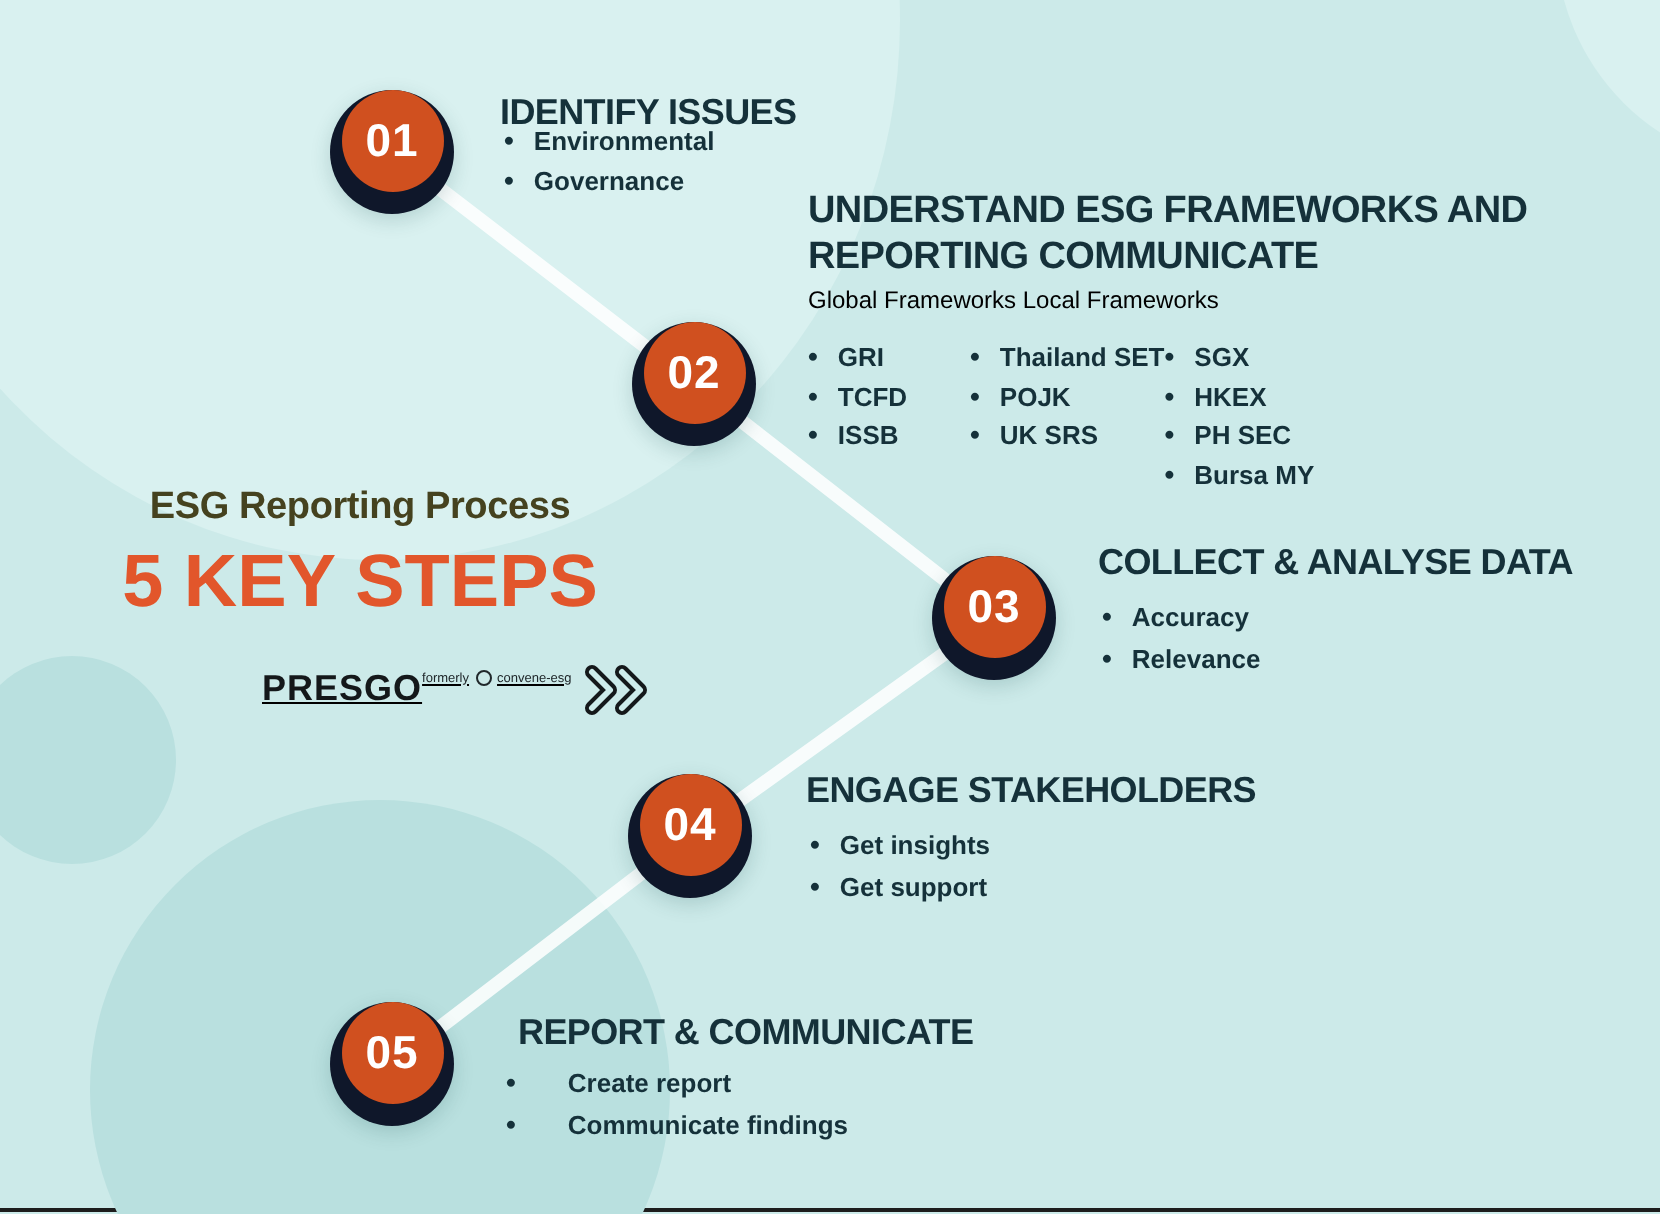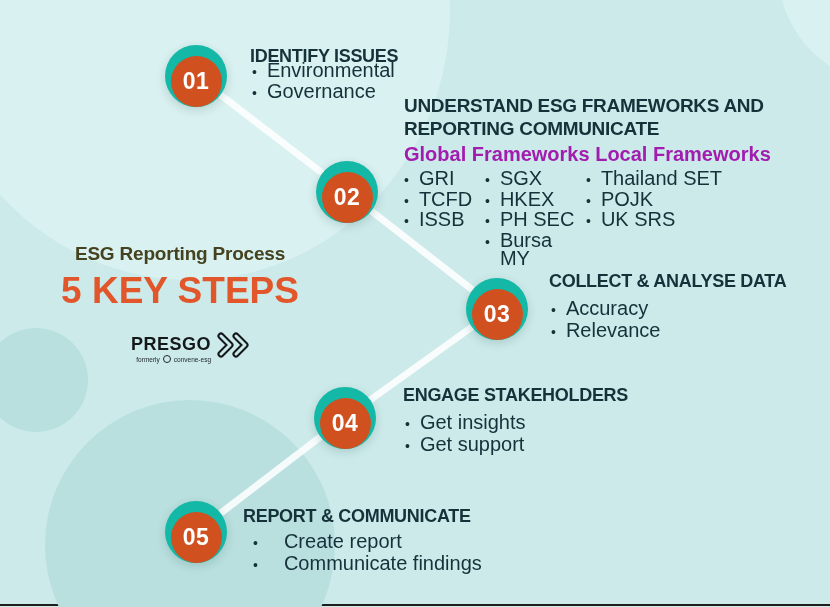--- a/index.html
+++ b/index.html
@@ -22,55 +22,55 @@
   .decor{position:absolute;border-radius:50%;}
   .decor-top-left{left:-70px;top:-260px;width:520px;height:540px;background:var(--decor-light);}
   .decor-top-right{left:778px;top:-145px;width:230px;height:230px;background:var(--decor-light);}
   .decor-left{left:-16px;top:328px;width:104px;height:104px;background:var(--decor-dark);}
   .decor-bottom{left:45px;top:400px;width:290px;height:290px;background:var(--decor-dark);}
   .bottom-edge{position:absolute;left:0;width:830px;height:2px;bottom:1px;background:#1d1d1d;}
   
   .connector{position:absolute;left:0;top:0;pointer-events:none;}
   
   .badge{
-    position:absolute;width:62px;height:62px;border-radius:50%;background:#14b8a6;
+    position:absolute;width:62px;height:62px;border-radius:50%;background:#0f172a;
     box-shadow:0 3px 10px rgba(15,70,70,0.18);
-    display:flex;align-items:flex-end;justify-content:center;
+    display:flex;align-items:flex-start;justify-content:center;
   }
   .badge-inner{
     width:51px;height:51px;border-radius:50%;background:var(--accent-orange);
     color:#fff;font-size:23px;font-weight:700;letter-spacing:0.5px;
     display:flex;align-items:center;justify-content:center;
   }
   
   .step-heading{
     position:absolute;color:var(--heading-ink);font-weight:700;font-size:18px;
     letter-spacing:-0.3px;line-height:23px;white-space:nowrap;
   }
   .step-heading.wrap{white-space:normal;font-size:19px;}
   .subtitle{
-    position:absolute;color:#a21caf;font-weight:700;font-size:20px;white-space:nowrap;
+    position:absolute;color:#000000;font-weight:400;font-size:12px;white-space:nowrap;
   }
   ul.bullets{
     position:absolute;list-style:none;margin:0;padding:0;
-    color:var(--heading-ink);font-weight:400;font-size:20px;
+    color:var(--heading-ink);font-weight:700;font-size:13px;
   }
   ul.bullets li{display:flex;align-items:baseline;line-height:18.5px;}
   ul.bullets li::before{content:"\2022";margin-right:10px;font-size:14px;}
   ul.bullets.lh20 li{line-height:20px;}
   ul.bullets.widegap li::before{margin-right:26px;}
   .fw-columns{position:absolute;display:flex;}
   .fw-columns ul.bullets{position:static;}
   
   .title-block{position:absolute;left:30px;top:243px;width:300px;text-align:center;}
   .title-line1{color:var(--title-olive);font-size:19px;font-weight:600;letter-spacing:-0.2px;}
   .title-line2{color:var(--title-orange);font-size:37px;font-weight:800;letter-spacing:0px;margin-top:5px;white-space:nowrap;}
   
   .logo{position:absolute;left:131px;top:334px;display:flex;align-items:flex-start;}
-  .logo-text-wrap{display:flex;flex-direction:column;align-items:flex-end;}
+  .logo-text-wrap{display:flex;flex-direction:row;align-items:flex-start;text-decoration:underline;}
   .logo-name{color:#14181a;font-size:18px;font-weight:800;letter-spacing:0.5px;line-height:20px;}
   .logo-tagline{display:flex;align-items:center;gap:3px;margin-top:1px;
     font-size:6.5px;color:#20282b;white-space:nowrap;}
   .tag-ring{width:6px;height:6px;border:1px solid #20282b;border-radius:50%;display:inline-block;}
   .logo-chevrons{margin-left:6px;margin-top:-2px;}
 </style>
 </head>
 <body>
 
 <div class="canvas">
@@ -118,43 +118,43 @@
       <li>
           <span>GRI</span>
         </li>
       <li>
           <span>TCFD</span>
         </li>
       <li>
           <span>ISSB</span>
         </li>
     </ul>
+    <ul class="bullets">
+      <li>
+          <span>Thailand SET</span>
+        </li>
+      <li>
+          <span>POJK</span>
+        </li>
+      <li>
+          <span>UK SRS</span>
+        </li>
+    </ul>
     <ul class="bullets" style="width:101px">
       <li>
           <span>SGX</span>
         </li>
       <li>
           <span>HKEX</span>
         </li>
       <li>
           <span>PH SEC</span>
         </li>
       <li>
           <span>Bursa MY</span>
-        </li>
-    </ul>
-    <ul class="bullets">
-      <li>
-          <span>Thailand SET</span>
-        </li>
-      <li>
-          <span>POJK</span>
-        </li>
-      <li>
-          <span>UK SRS</span>
         </li>
     </ul>
   </div>
 
   <div class="step-heading" style="left:549px;top:270px">COLLECT &amp; ANALYSE DATA</div>
   <ul class="bullets lh20" style="left:551px;top:298px">
     <li>
         <span>Accuracy</span>
       </li>
     <li>
@@ -165,21 +165,21 @@
   <div class="step-heading" style="left:403px;top:384px">ENGAGE STAKEHOLDERS</div>
   <ul class="bullets lh20" style="left:405px;top:412px">
     <li>
         <span>Get insights</span>
       </li>
     <li>
         <span>Get support</span>
       </li>
   </ul>
 
-  <div class="step-heading" style="left:243px;top:505px">REPORT &amp; COMMUNICATE</div>
+  <div class="step-heading" style="left:259px;top:505px">REPORT &amp; COMMUNICATE</div>
   <ul class="bullets lh20 widegap" style="left:253px;top:531px">
     <li>
         <span>Create report</span>
       </li>
     <li>
         <span>Communicate findings</span>
       </li>
   </ul>
 
   <div class="title-block">

